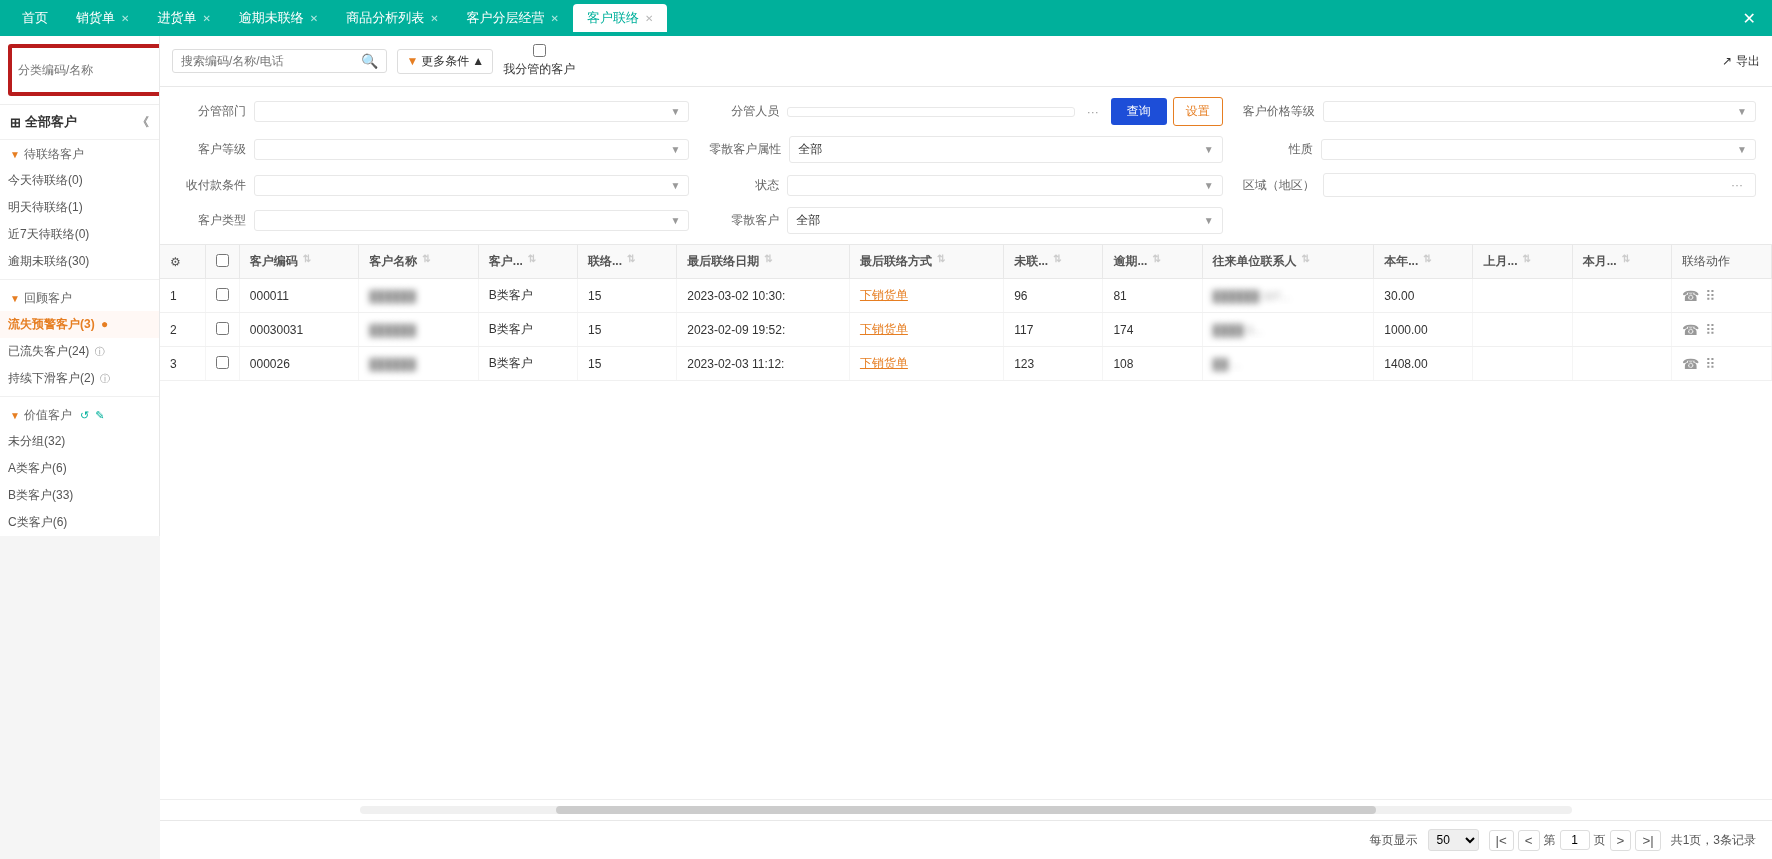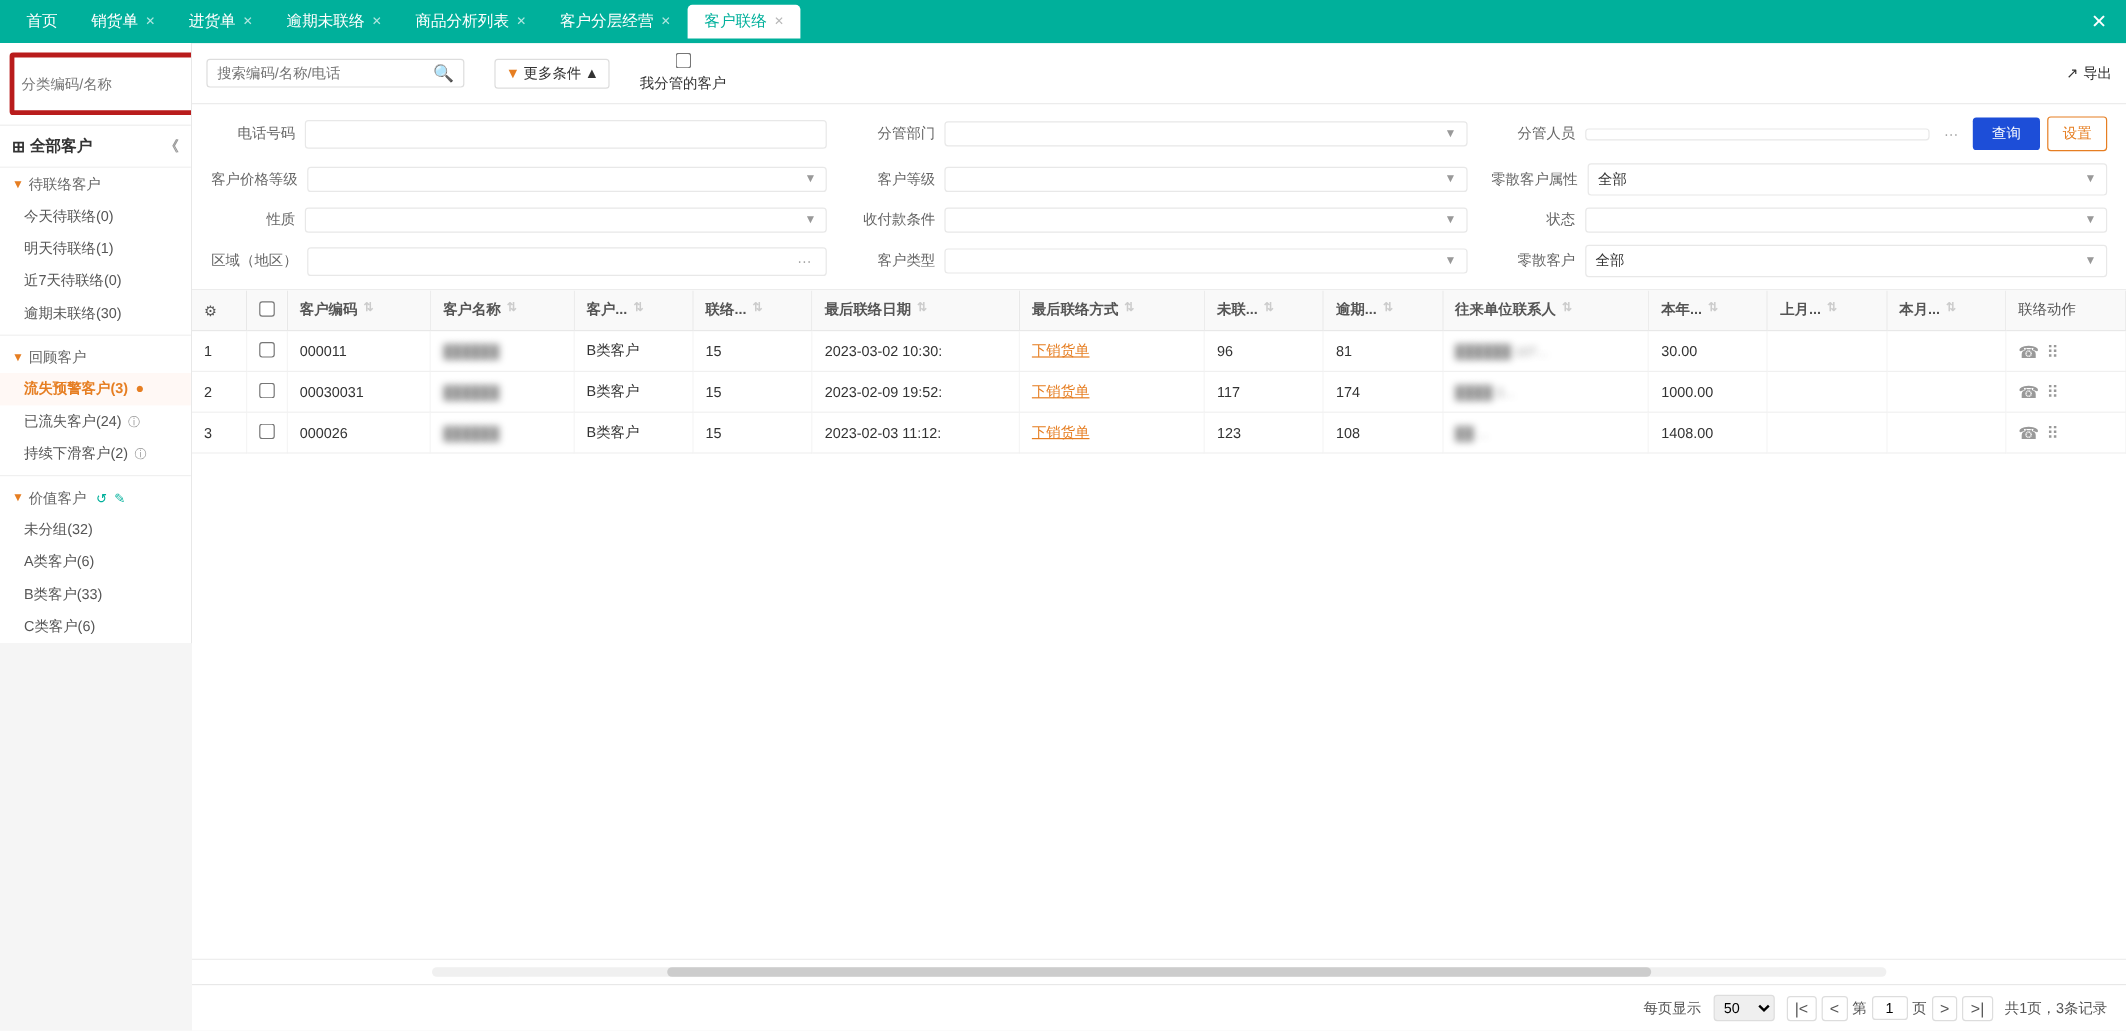--- a/index.html
+++ b/index.html
@@ -18,29 +18,29 @@
     .main-layout { display: flex; height: calc(859px - 36px); }
 
     
     .sidebar { width: 160px; background: #fff; border-right: 1px solid #e8e8e8; display: flex; flex-direction: column; overflow-y: auto; flex-shrink: 0; }
     .sidebar-search { display: flex; align-items: center; padding: 8px; border-bottom: 1px solid #eee; }
     .sidebar-search input { flex: 1; border: 4px solid #b91c1c; border-radius: 3px; padding: 15px 6px; font-size: 12px; outline: none; }
     .sidebar-all { display: flex; align-items: center; padding: 8px 10px; font-weight: bold; color: #333; cursor: pointer; border-bottom: 1px solid #f0f0f0; font-size: 13px; gap: 4px; }
     .sidebar-all .collapse-icon { margin-left: auto; color: #999; font-size: 12px; }
     .sidebar-group-label { display: flex; align-items: center; padding: 6px 10px 4px; color: #666; font-size: 12px; cursor: pointer; gap: 4px; }
     .sidebar-group-label .triangle { color: #e67e22; font-size: 10px; }
-    .sidebar-item { padding: 5px 10px 5px 20px; color: #555; cursor: pointer; font-size: 12px; white-space: nowrap; }
+    .sidebar-item { padding: 5px 10px 5px 8px; color: #555; cursor: pointer; font-size: 12px; white-space: nowrap; }
     .sidebar-item.active { color: #e67e22; font-weight: bold; background: #fff8f5; }
     .sidebar-divider { border-top: 1px solid #f0f0f0; margin: 4px 0; }
 
     
     .content-area { flex: 1; display: flex; flex-direction: column; overflow: hidden; }
 
     
-    .toolbar { background: #fff; border-bottom: 1px solid #e8e8e8; padding: 8px 12px; display: flex; align-items: center; gap: 25px; flex-wrap: wrap; }
+    .toolbar { background: #fff; border-bottom: 1px solid #e8e8e8; padding: 8px 12px; display: flex; align-items: center; gap: 10px; flex-wrap: wrap; }
     .search-input-wrap { display: flex; align-items: center; border: 1px solid #ddd; border-radius: 3px; padding: 3px 8px; background: #fff; }
     .search-input-wrap input { border: none; outline: none; font-size: 12px; width: 180px; color: #333; }
     .search-icon { color: #e67e22; cursor: pointer; font-size: 14px; }
     .more-conditions { display: flex; align-items: center; gap: 3px; color: #333; cursor: pointer; font-size: 12px; border: 1px solid #ddd; border-radius: 3px; padding: 3px 8px; }
     .more-conditions .filter-icon { color: #e67e22; }
     .checkbox-label { display: flex; align-items: center; gap: 4px; font-size: 12px; color: #333; cursor: pointer; flex-direction: column; }
     .export-btn { margin-left: auto; display: flex; align-items: center; gap: 4px; color: #333; font-size: 12px; cursor: pointer; }
 
     
     .filter-panel { background: #fff; border-bottom: 1px solid #e8e8e8; padding: 10px 16px; display: grid; grid-template-columns: repeat(3, 1fr); gap: 10px 20px; }
@@ -210,24 +210,20 @@
         <span>我分管的客户</span>
       </label>
       <div class="export-btn">
         <span>↗</span>
         <span>导出</span>
       </div>
     </div>
 
     <div class="filter-panel">
 
-      <div class="filter-row">
-        <span class="filter-label">电话号码</span>
-        <input class="filter-input" type="text" style="">
-      </div>
       <div class="filter-row">
         <span class="filter-label">分管部门</span>
         <div class="filter-select">
           <span></span>
           <span class="chevron">▼</span>
         </div>
       </div>
       <div class="filter-row">
         <span class="filter-label">分管人员</span>
         <div class="filter-select">

